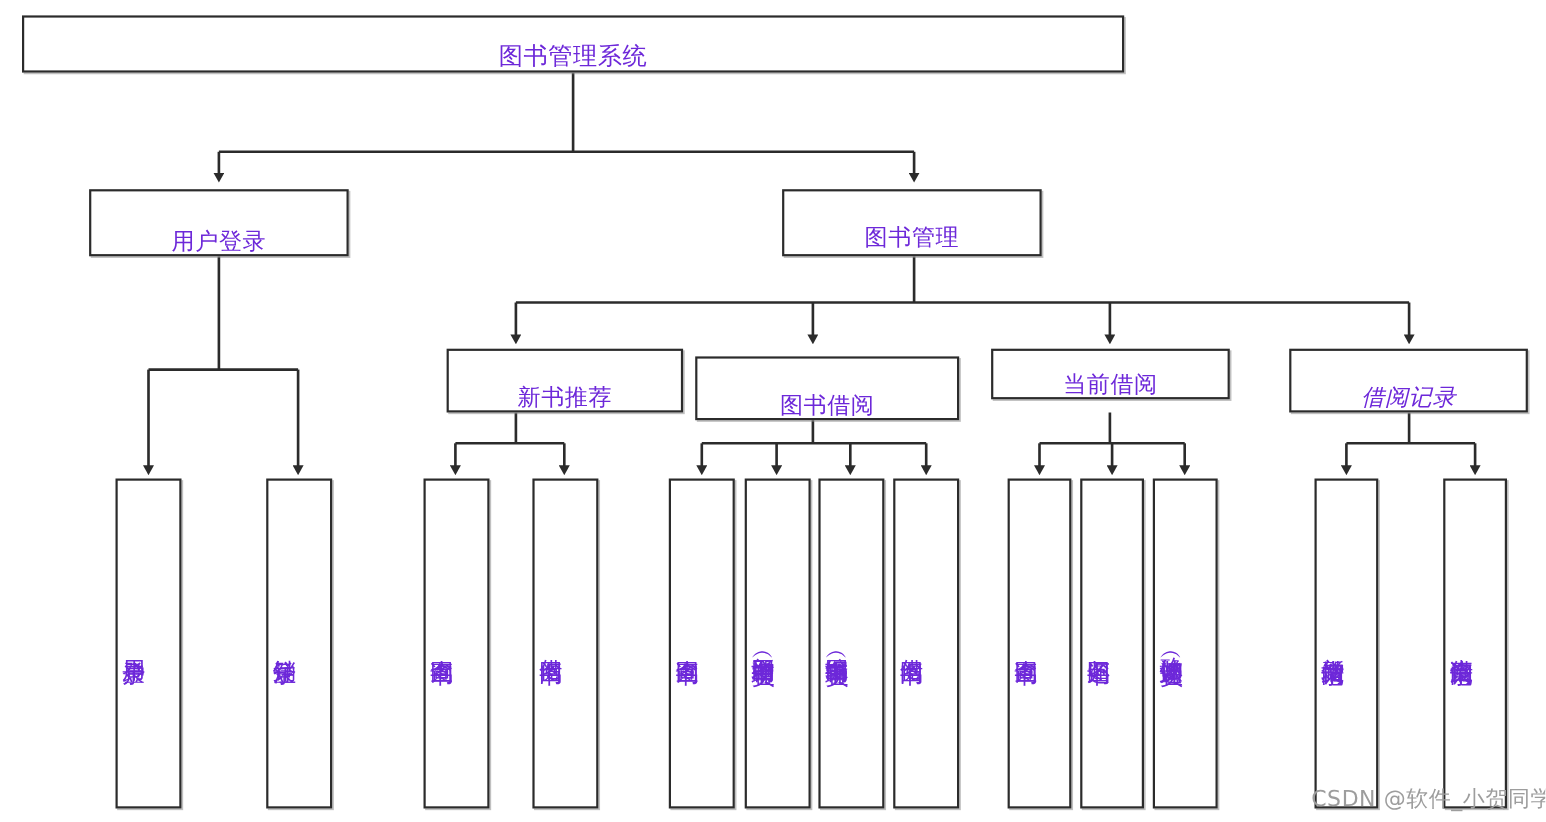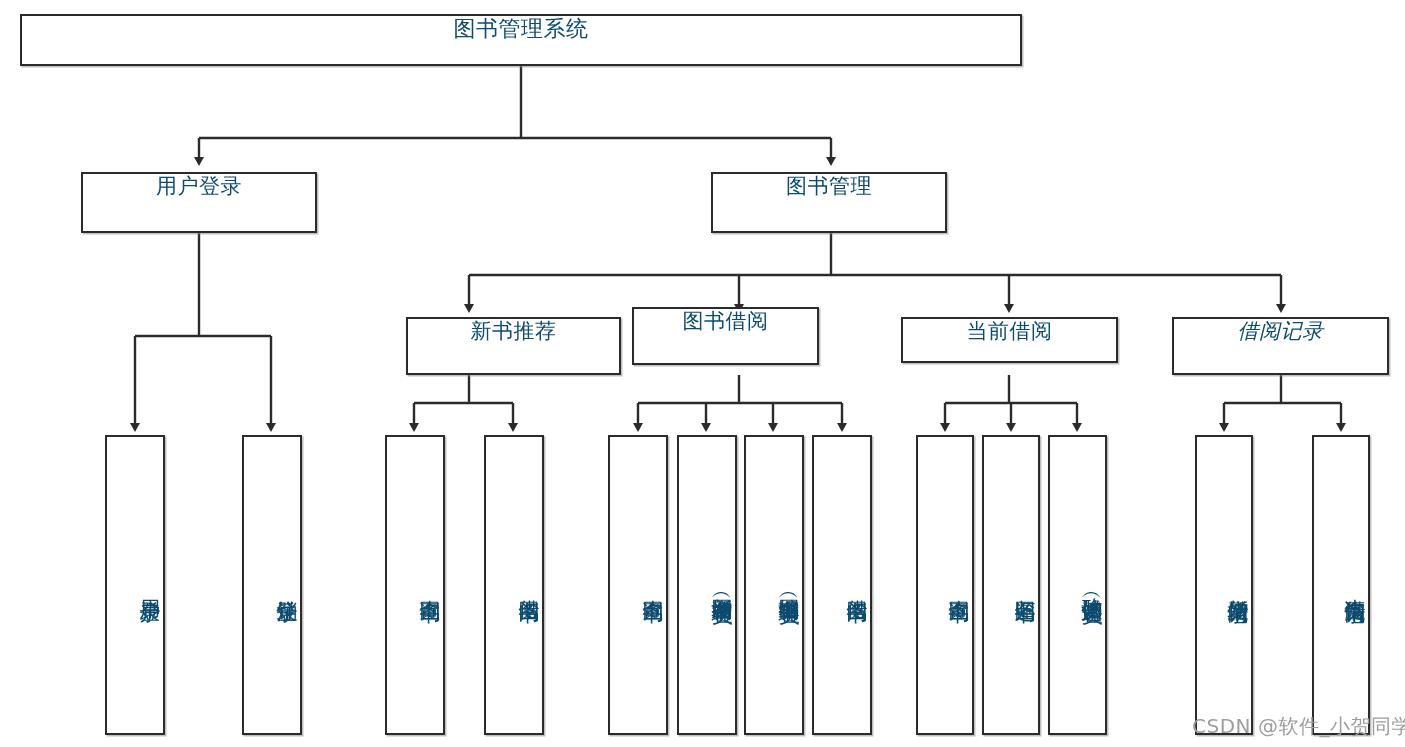--- a/index.html
+++ b/index.html
@@ -24,23 +24,23 @@
     width: 1405px;
     height: 747px;
     pointer-events: none;
   }
   .node {
     position: absolute;
     box-sizing: border-box;
     border: 2px solid #2b2b2b;
     background: #ffffff;
     display: flex;
-    align-items: flex-start;
+    align-items: flex-end;
     justify-content: center;
-    color: #0c4a6e;
+    color: #6d28d9;
     box-shadow: 1.5px 1.5px 0 0 rgba(140,140,140,0.55);
   }
   .node.horiz {
     font-size: 21px;
     line-height: 1.15;
     letter-spacing: 0.5px;
     padding: 0 6px;
     white-space: nowrap;
   }
   .node.vert {
@@ -118,28 +118,28 @@
     </g>
   </svg>
 
   <div class="node horiz root" style="left:20px; top:14px; width:1002px; height:52px;">
     <span>图书管理系统</span>
   </div>
 
   <div class="node horiz" style="left:81px; top:172px; width:236px; height:61px;">
     <span>用户登录</span>
   </div>
-  <div class="node horiz" style="left:711px; top:172px; width:236px; height:61px;">
+  <div class="node horiz" style="left:711px; top:172px; width:236px; height:61px;font-family:Liberation Mono, monospace;">
     <span>图书管理</span>
   </div>
 
   <div class="node horiz" style="left:362px; top:317px; width:215px; height:58px;margin-left:44px;">
     <span>新书推荐</span>
   </div>
-  <div class="node horiz" style="left:632px; top:307px; width:187px; height:58px;">
+  <div class="node horiz" style="left:632px; top:324px; width:240px; height:58px;">
     <span>图书借阅</span>
   </div>
   <div class="node horiz" style="left:901px; top:317px; width:217px; height:46px;">
     <span>当前借阅</span>
   </div>
   <div class="node horiz" style="left:1172px; top:317px; width:217px; height:58px;font-style:italic;">
     <span>借阅记录</span>
   </div>
 
   <div class="node vert" style="left:105px; top:435px; width:60px; height:300px;">

